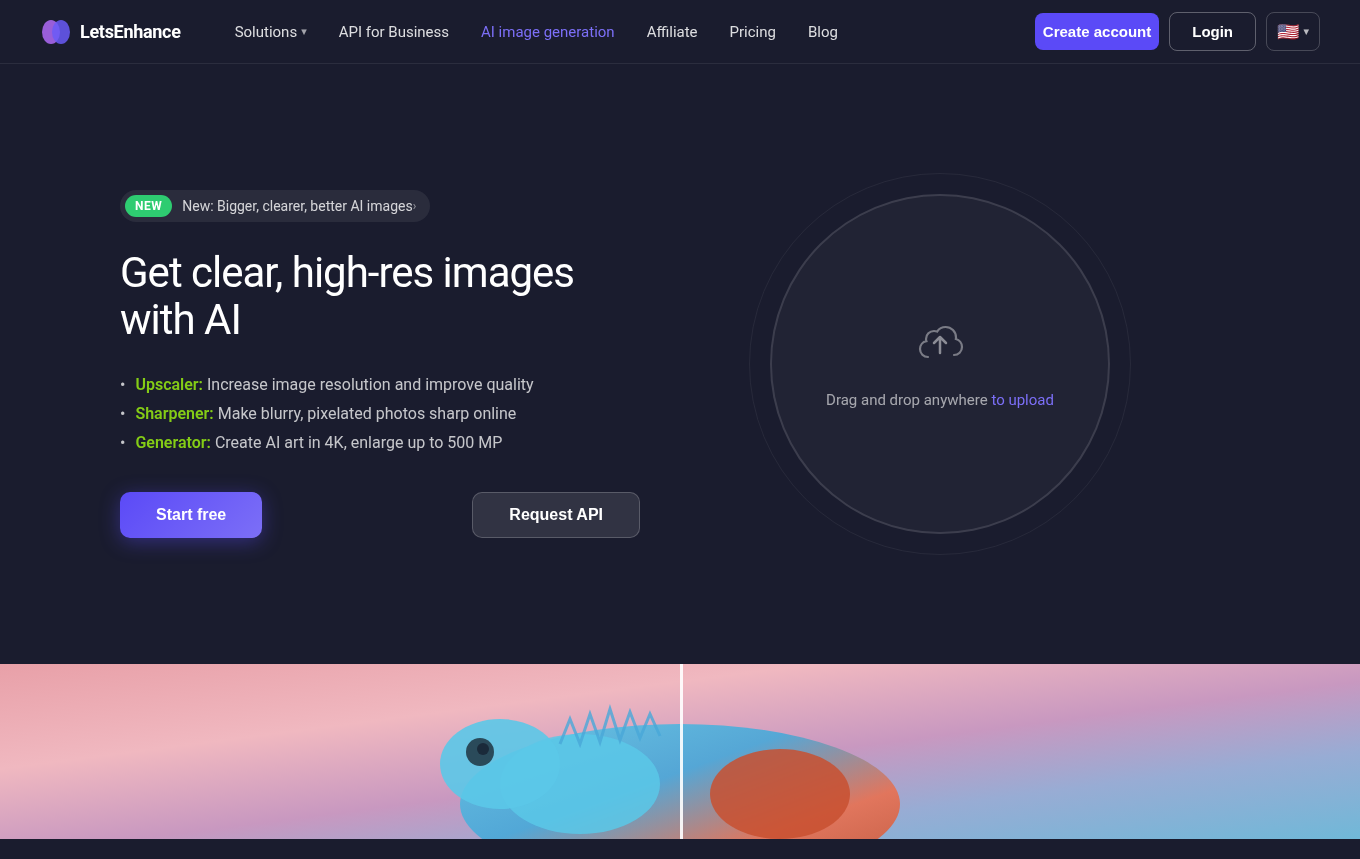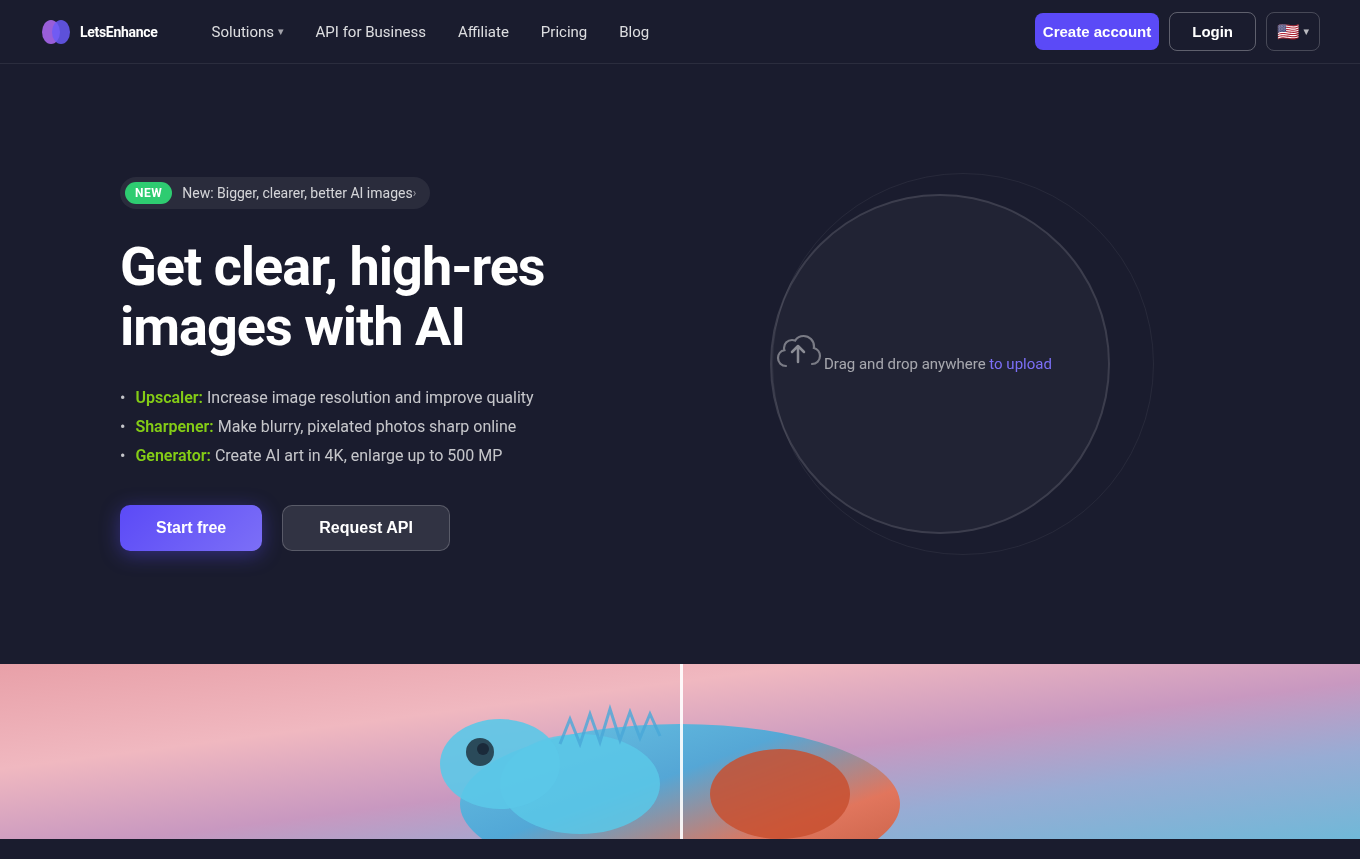--- a/index.html
+++ b/index.html
@@ -29,21 +29,21 @@
       gap: 8px;
       text-decoration: none;
       margin-right: 40px;
     }
     .nav-logo-icon {
       width: 32px;
       height: 32px;
     }
     .nav-logo-text {
       color: #fff;
-      font-size: 14px;
+      font-size: 18px;
       font-weight: 700;
       letter-spacing: -0.3px;
     }
     .nav-links {
       display: flex;
       align-items: center;
       gap: 4px;
       flex: 1;
     }
     .nav-link {
@@ -154,22 +154,22 @@
       display: inline-flex;
       align-items: center;
       background: rgba(255,255,255,0.07);
       border-radius: 30px;
       padding: 5px 14px 5px 5px;
       cursor: pointer;
     }
 
     
     .hero-heading {
-      font-size: 54px;
-      font-weight: 700;
+      font-size: 42px;
+      font-weight: 400;
       line-height: 1.1;
       color: #fff;
       margin-bottom: 32px;
       letter-spacing: -1px;
     }
 
     
     .feature-list {
       list-style: none;
       margin-bottom: 40px;
@@ -190,20 +190,21 @@
     }
     .feature-label {
       color: #84cc16;
       font-weight: 600;
     }
 
     
     .cta-row {
       display: flex;
       gap: 20px;
+      justify-content: space-between;
     }
     .btn-start {
       background: linear-gradient(135deg, #5b4af7, #7c6ff7);
       color: #fff;
       border: none;
       border-radius: 10px;
       padding: 14px 36px;
       font-size: 16px;
       font-weight: 700;
       cursor: pointer;
@@ -220,22 +221,23 @@
       cursor: pointer;
     }
 
     
     .upload-circle {
       width: 340px;
       height: 340px;
       border-radius: 50%;
       border: 2px solid rgba(255,255,255,0.12);
       display: flex;
-      align-items: center;
-      justify-content: flex-start;
+      flex-direction: column;
+      align-items: center;
+      justify-content: center;
       background: rgba(255,255,255,0.03);
       position: relative;
       cursor: pointer;
     }
     .upload-circle::before {
       content: '';
       position: absolute;
       width: 380px;
       height: 380px;
       border-radius: 50%;
@@ -284,20 +286,23 @@
     <span class="nav-logo-text">LetsEnhance</span>
   </a>
 
   <div class="nav-links">
     <a class="nav-link" href="#">
       <span>Solutions</span>
       <span class="chevron">▾</span>
     </a>
     <a class="nav-link" href="#">
       <span>API for Business</span>
+    </a>
+    <a class="nav-link active" href="#">
+      <span>AI image generation</span>
     </a>
     <a class="nav-link" href="#">
       <span>Affiliate</span>
     </a>
     <a class="nav-link" href="#">
       <span>Pricing</span>
     </a>
     <a class="nav-link" href="#">
       <span>Blog</span>
     </a>

